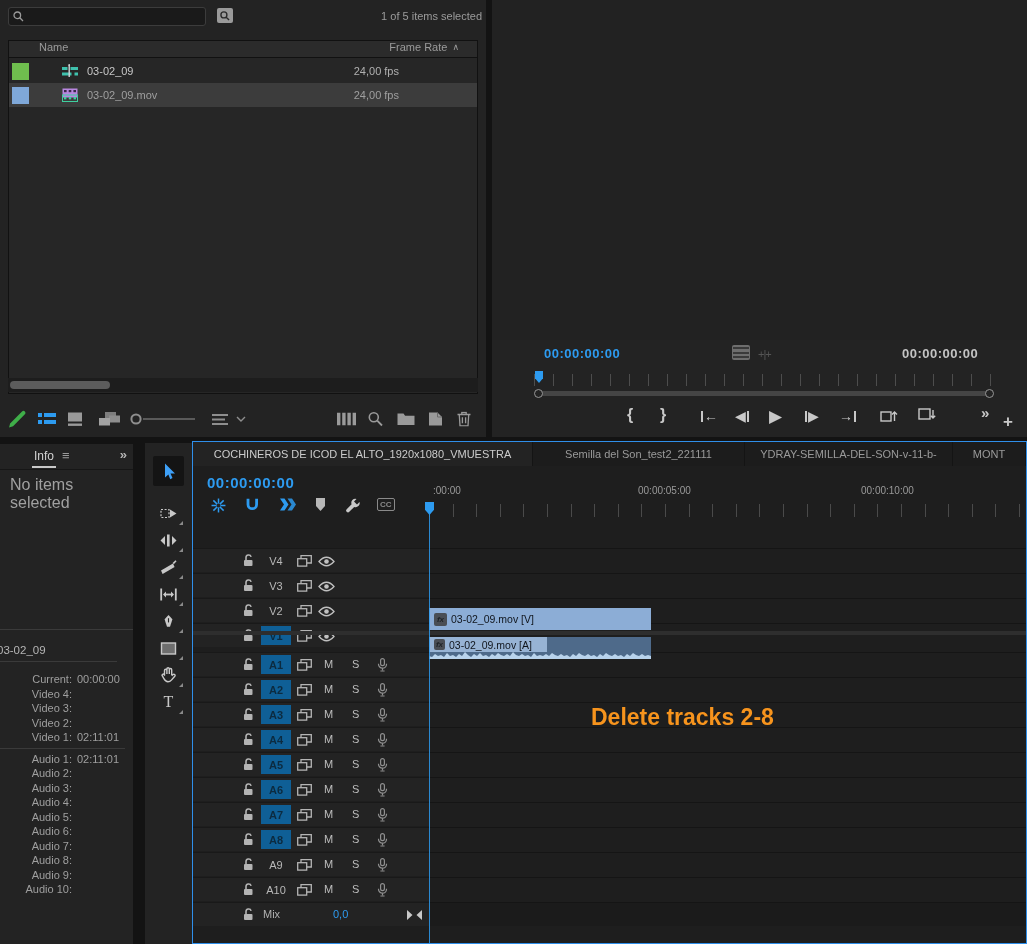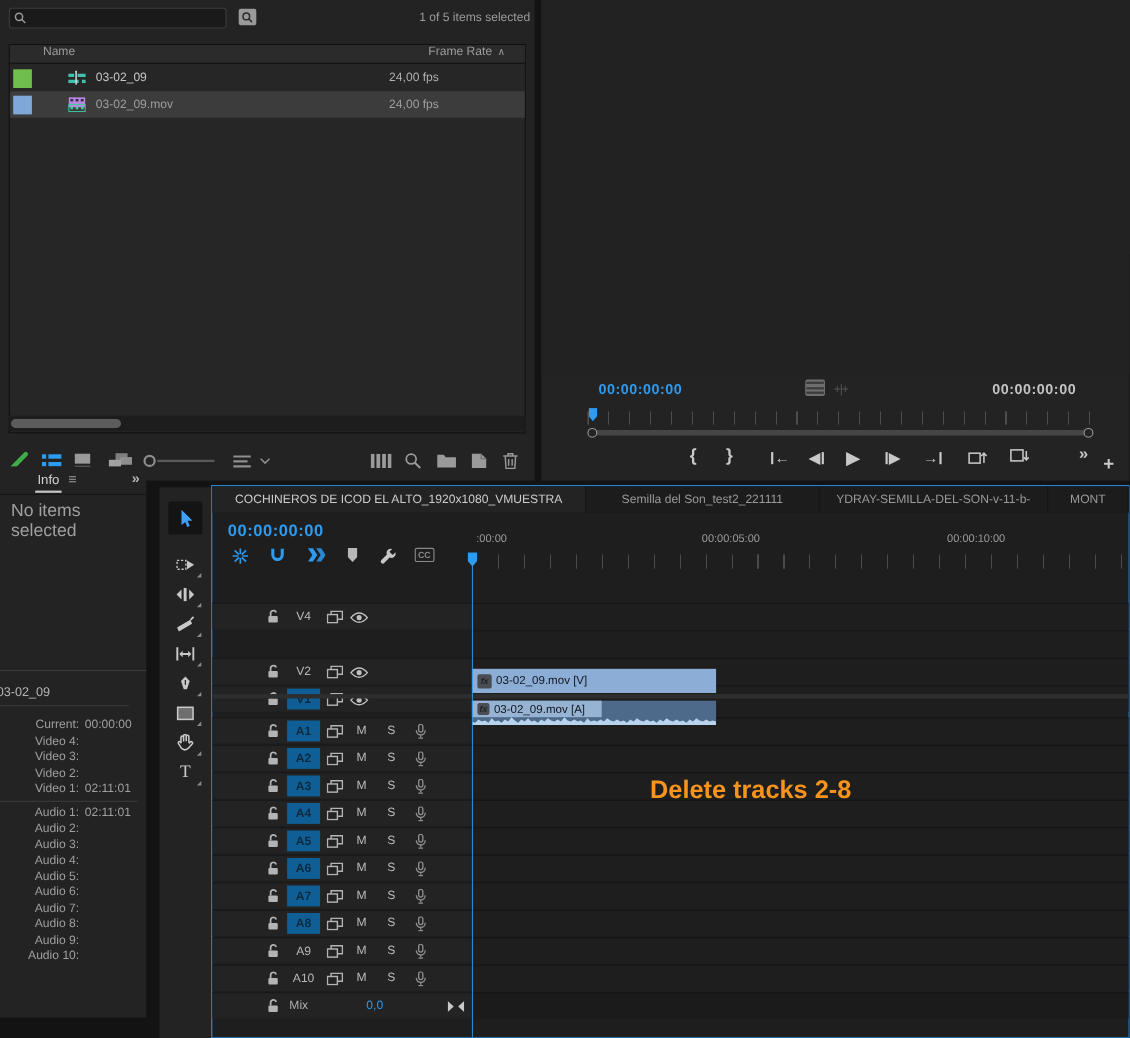--- a/index.html
+++ b/index.html
@@ -50,21 +50,21 @@
                  clip-path:polygon(0 0,100% 0,100% 60%,50% 100%,0 60%); }
   #pm-scroll { left:42px; top:388px; width:460px; height:11px; display:flex; align-items:center; }
   #pm-scroll .bar { position:absolute; left:6px; right:6px; top:3px; height:5px; background:#454545; border-radius:3px; }
   #pm-scroll .knob { position:absolute; width:9px; height:9px; border:1.5px solid #969696; border-radius:50%; background:#232323; }
   #pm-transport { left:0; top:404px; width:100%; height:33px; }
   .tbtn { position:absolute; top:4px; color:#c8c8c8; font-size:14px; display:flex; align-items:center; gap:1px; }
   .tbtn .bar { width:2px; height:11px; background:#c8c8c8; display:inline-block; }
   .tbtn.brace { font-size:16px; font-weight:bold; top:2px; }
 
   
-  #info-panel { left:0; top:424px; width:133px; height:501px; background:#232323; }
+  #info-panel { left:0; top:444px; width:133px; height:501px; background:#232323; }
   #info-tabrow { left:0; top:0; width:100%; height:26px; border-bottom:1px solid #161616; }
   #info-tab { position:absolute; left:34px; top:5px; font-size:12px; color:#d2d2d2; }
   #info-tab::after { content:""; position:absolute; left:-2px; right:-2px; bottom:-5px; height:2px; background:#c8c8c8; }
   #info-menu { position:absolute; left:62px; top:4px; color:#9a9a9a; font-size:13px; }
   #info-collapse { position:absolute; right:6px; top:3px; color:#b5b5b5; font-size:13px; font-weight:bold; }
   #info-status { position:absolute; left:10px; top:32px; font-size:16px; color:#a0a0a0; }
   #info-box-border { position:absolute; left:0; top:185px; width:100%; border-top:1px solid #3a3a3a; }
   #info-clipname { position:absolute; left:-3px; top:200px; font-size:11.5px; color:#b5b5b5; white-space:nowrap; }
   #info-divider1 { position:absolute; left:-3px; top:217px; width:120px; border-top:1px solid #3a3a3a; }
   #info-rows { position:absolute; left:0; top:228px; width:133px; font-size:11px; color:#9f9f9f; }
@@ -557,20 +557,41 @@
       <span class="eye">
           <svg width="17" height="11" viewBox="0 0 17 11">
             <path d="M1 5.5 Q8.5 -3 16 5.5 Q8.5 14 1 5.5 Z" fill="none" stroke="#c0c0c0" stroke-width="1.3"></path>
             <circle cx="8.5" cy="5.5" r="2.3" fill="#c0c0c0"></circle>
           </svg>
         </span>
     </div>
     <div class="lane"></div>
   </div>
   <div class="trk" style="top:115px">
+    <div class="head">
+      <span class="lock">
+          <svg width="11" height="13" viewBox="0 0 11 13">
+            <rect x="1" y="6" width="8.5" height="6" rx="1" fill="#b4b4b4"></rect>
+            <path d="M3 6 V3.6 A2.6 2.6 0 0 1 8.1 2.9" fill="none" stroke="#b4b4b4" stroke-width="1.6"></path>
+          </svg>
+        </span>
+      <span class="badge">V3</span>
+      <span class="sync">
+          <svg width="15" height="12" viewBox="0 0 15 12">
+            <rect x="0.7" y="3.7" width="9" height="7.4" fill="none" stroke="#b4b4b4" stroke-width="1.3"></rect>
+            <path d="M4 3.7 V0.7 H14.3 V8 H9.7" fill="none" stroke="#b4b4b4" stroke-width="1.3"></path>
+          </svg>
+        </span>
+      <span class="eye">
+          <svg width="17" height="11" viewBox="0 0 17 11">
+            <path d="M1 5.5 Q8.5 -3 16 5.5 Q8.5 14 1 5.5 Z" fill="none" stroke="#c0c0c0" stroke-width="1.3"></path>
+            <circle cx="8.5" cy="5.5" r="2.3" fill="#c0c0c0"></circle>
+          </svg>
+        </span>
+    </div>
     <div class="lane"></div>
   </div>
   <div class="trk" style="top:140px">
     <div class="head">
       <span class="lock">
           <svg width="11" height="13" viewBox="0 0 11 13">
             <rect x="1" y="6" width="8.5" height="6" rx="1" fill="#b4b4b4"></rect>
             <path d="M3 6 V3.6 A2.6 2.6 0 0 1 8.1 2.9" fill="none" stroke="#b4b4b4" stroke-width="1.6"></path>
           </svg>
         </span>

